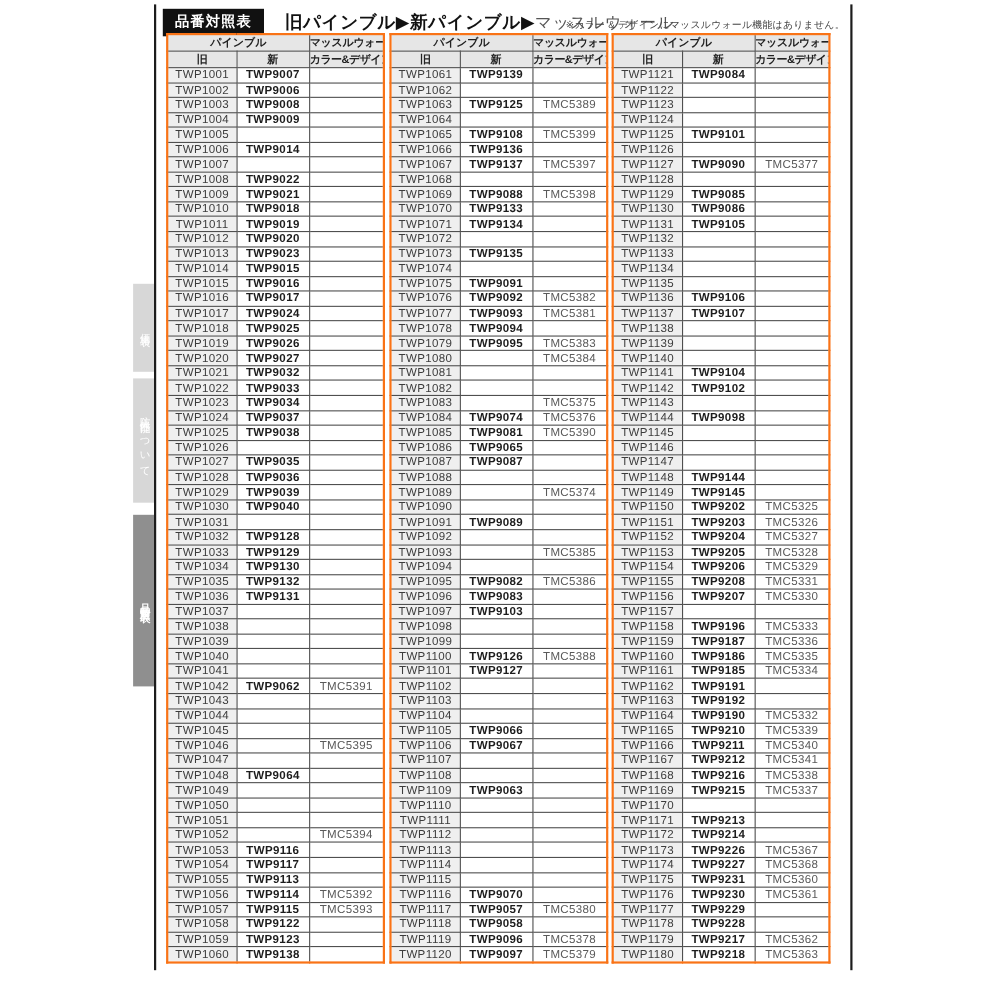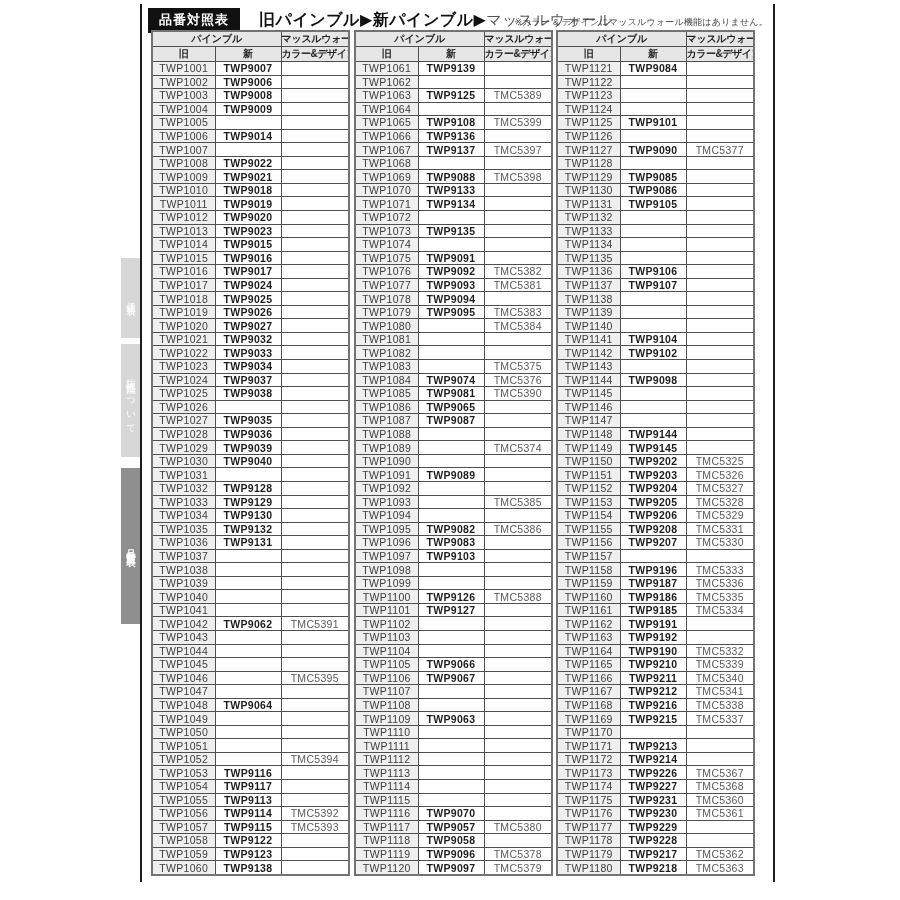--- a/index.html
+++ b/index.html
@@ -26,21 +26,21 @@
     writing-mode:vertical-rl;text-orientation:upright;color:#fff;font-size:9.5px;letter-spacing:2px;}
   .tab-1{top:258px;height:80px;background:#d7d7d7;}
   .tab-2{top:344px;height:113px;background:#d7d7d7;}
   .tab-3{top:468px;height:156px;background:#8f8f8f;font-weight:bold;}
 
   
   .tbl{position:absolute;top:30px;width:197px;border-collapse:collapse;table-layout:fixed;}
   .tbl-1{left:151px;} .tbl-2{left:354px;} .tbl-3{left:556px;}
   .tbl th,.tbl td{border:1px solid #4f4f4f;padding:0;text-align:center;vertical-align:middle;
     overflow:hidden;white-space:nowrap;}
-  .tbl{border:2px solid #737373;}
+  .tbl{border:2px solid #f97316;}
   .tbl th{background:#e6e6e6;color:#222;font-weight:bold;height:13px;font-size:10px;}
   .th-small{font-size:9.5px;letter-spacing:-0.3px;}
   .th-xsmall{font-size:8.5px;letter-spacing:-0.5px;font-weight:normal;color:#333;}
   .tbl td{height:12.55px;font-size:10.5px;letter-spacing:0.3px;}
   td.col-old{background:#efefef;color:#3c3c3c;}
   td.col-new{background:#fff;color:#1d1d1d;font-weight:bold;}
   td.col-color{background:#fff;color:#5a5a5a;}
 </style>
 </head>
 <body>

